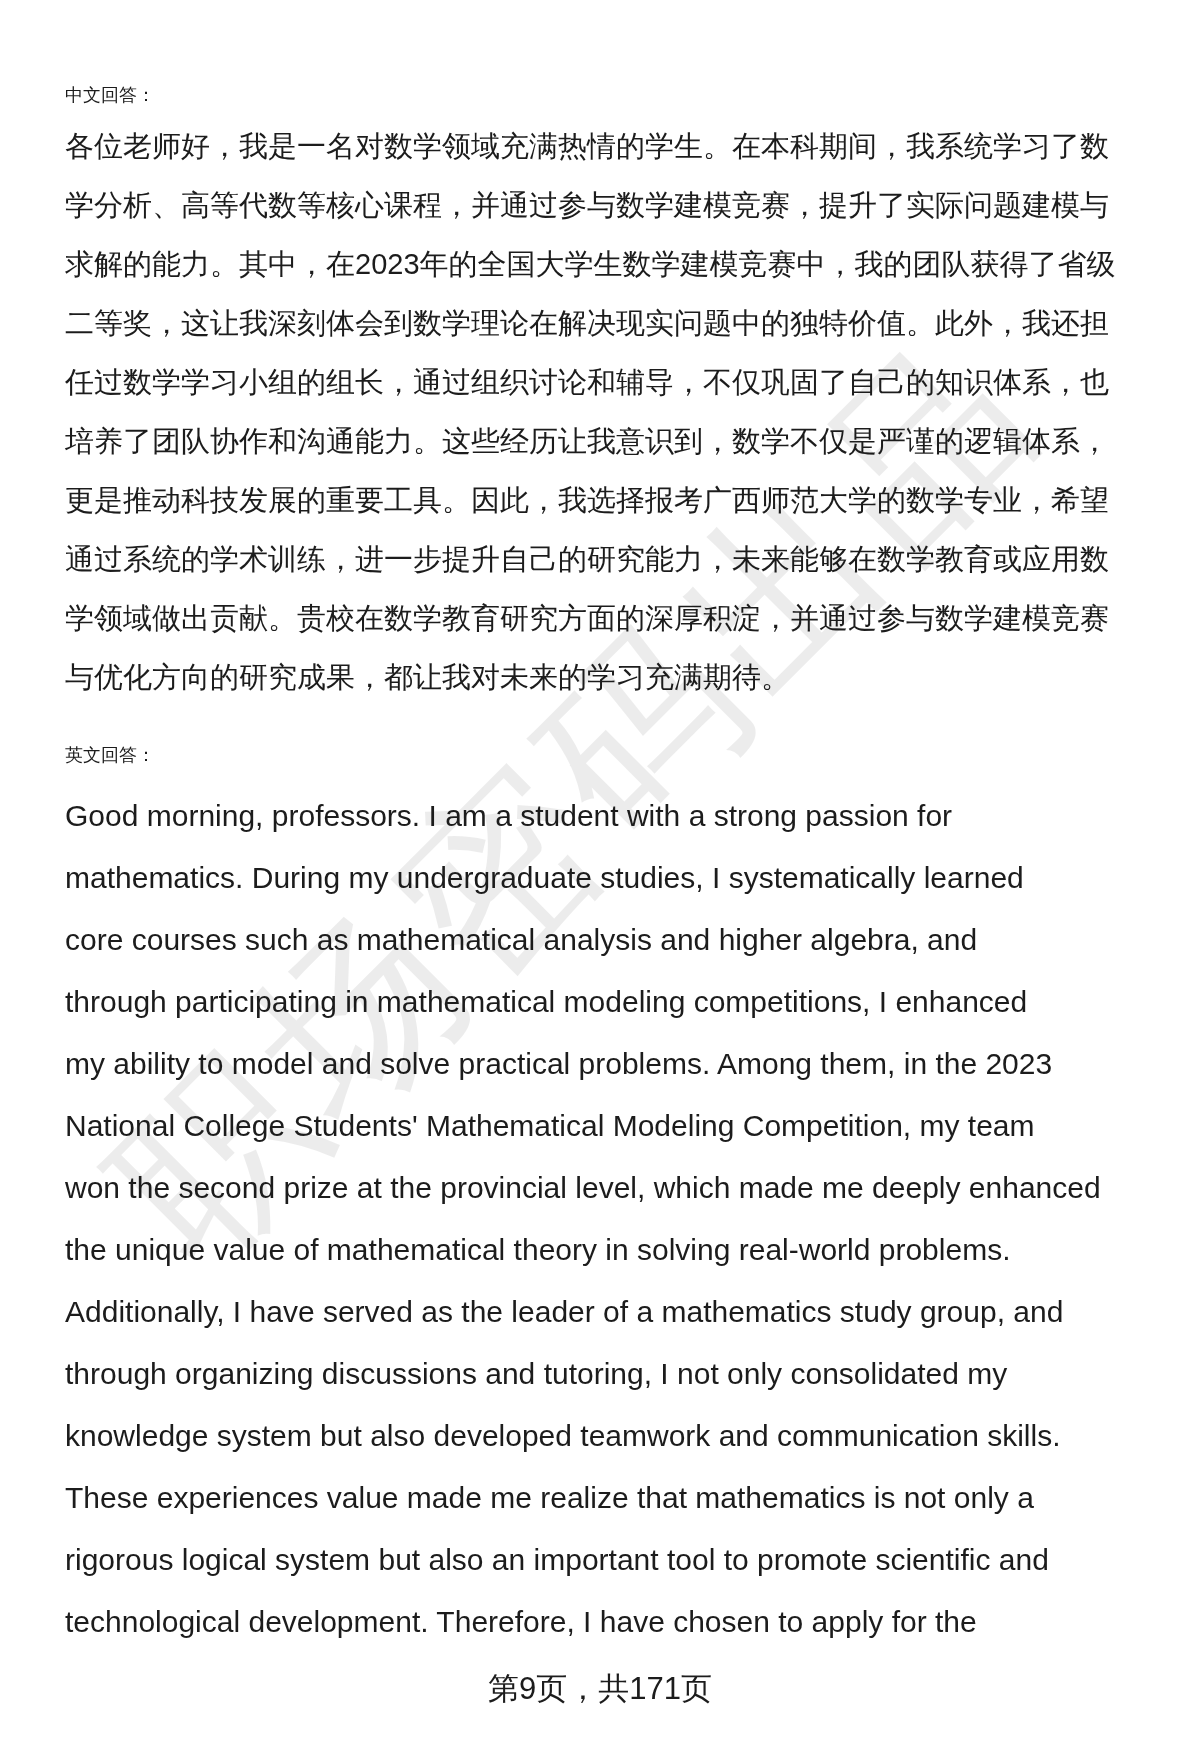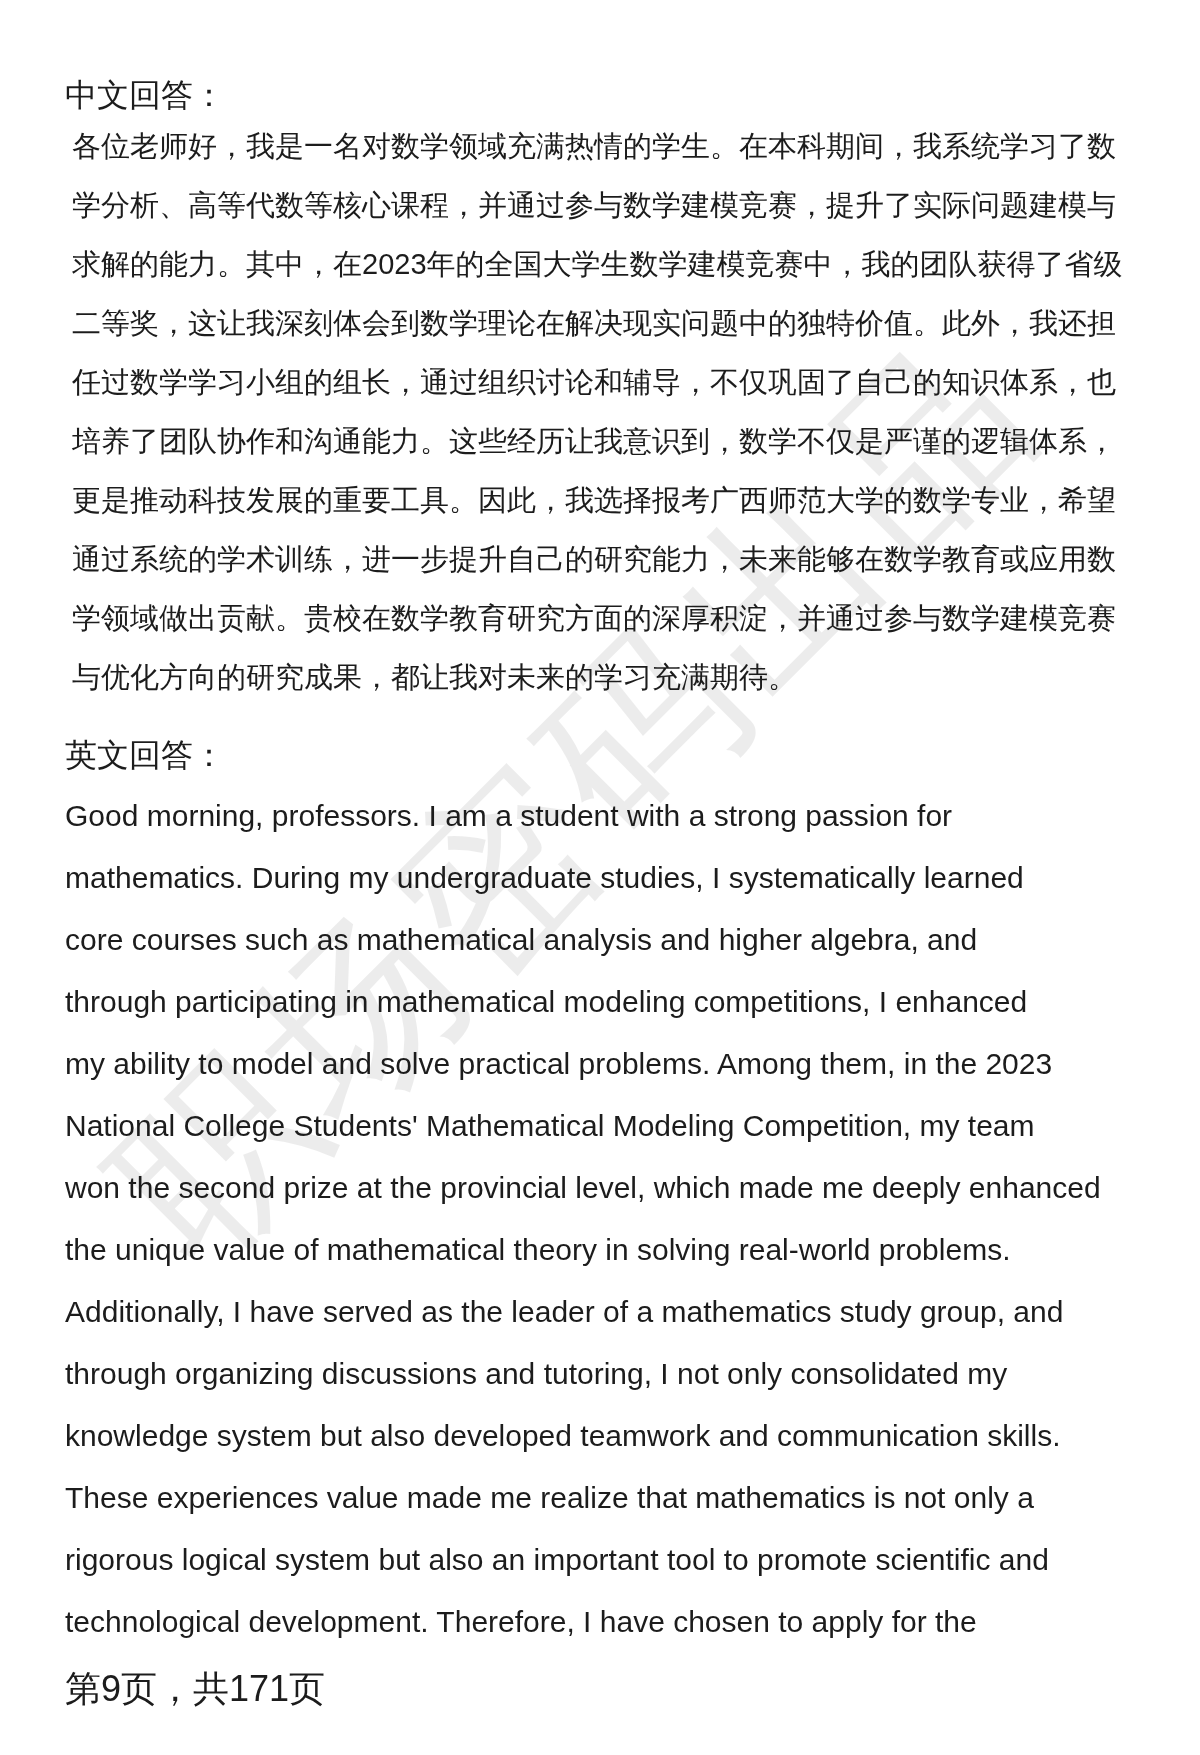--- a/index.html
+++ b/index.html
@@ -25,33 +25,34 @@
     white-space: nowrap;
     z-index: 0;
     pointer-events: none;
   }
   .content {
     position: relative;
     z-index: 1;
     padding: 75px 65px 0 65px;
   }
   .heading {
-    font-size: 32px;
+    font-size: 18px;
     line-height: 40px;
     color: #1c1c1c;
   }
   .heading-en { margin-top: 28px; }
   .para .line { white-space: nowrap; overflow: visible; }
   .para-cn { margin-top: 2px; font-size: 29px; }
-  .para-cn .line { line-height: 59px; margin-left: 7px; }
+  .para-cn .line { line-height: 59px; }
   .para-en { margin-top: 10px; font-size: 30px; }
   .para-en .line { line-height: 62px; }
   .footer {
     margin-top: 18px;
-    font-size: 36px;
+    text-align: center;
+    font-size: 31px;
     line-height: 36px;
     color: #1c1c1c;
   }
 </style>
 </head>
 <body>
 
 <div class="page">
   <div class="watermark">职场密码出品</div>
 

